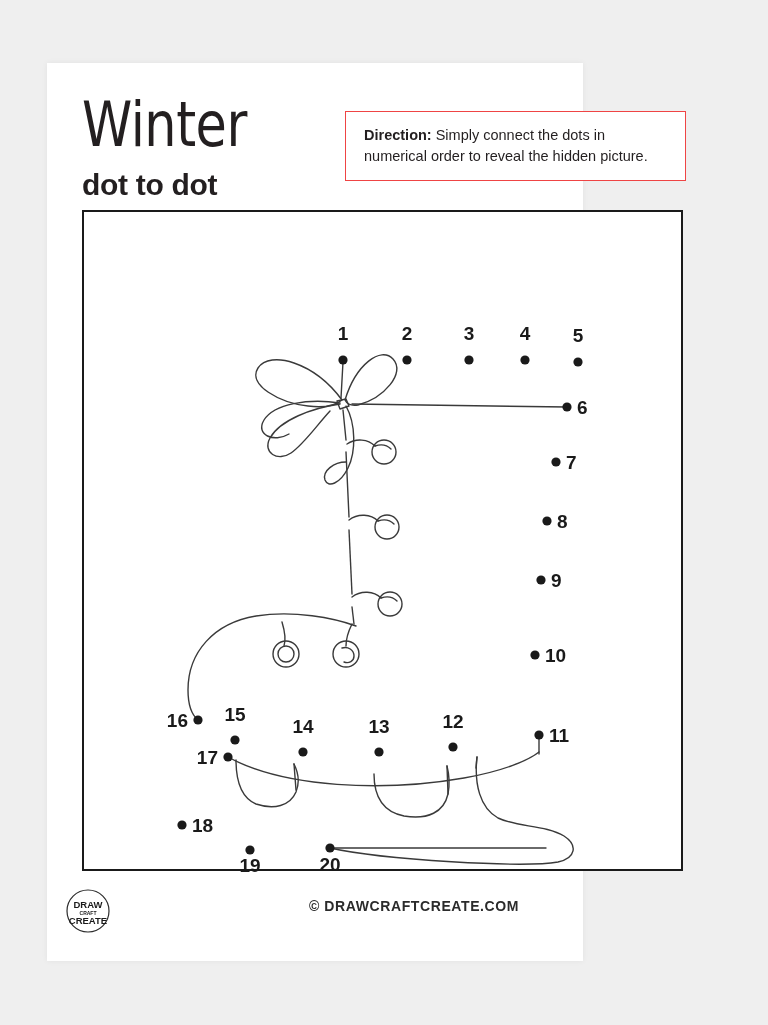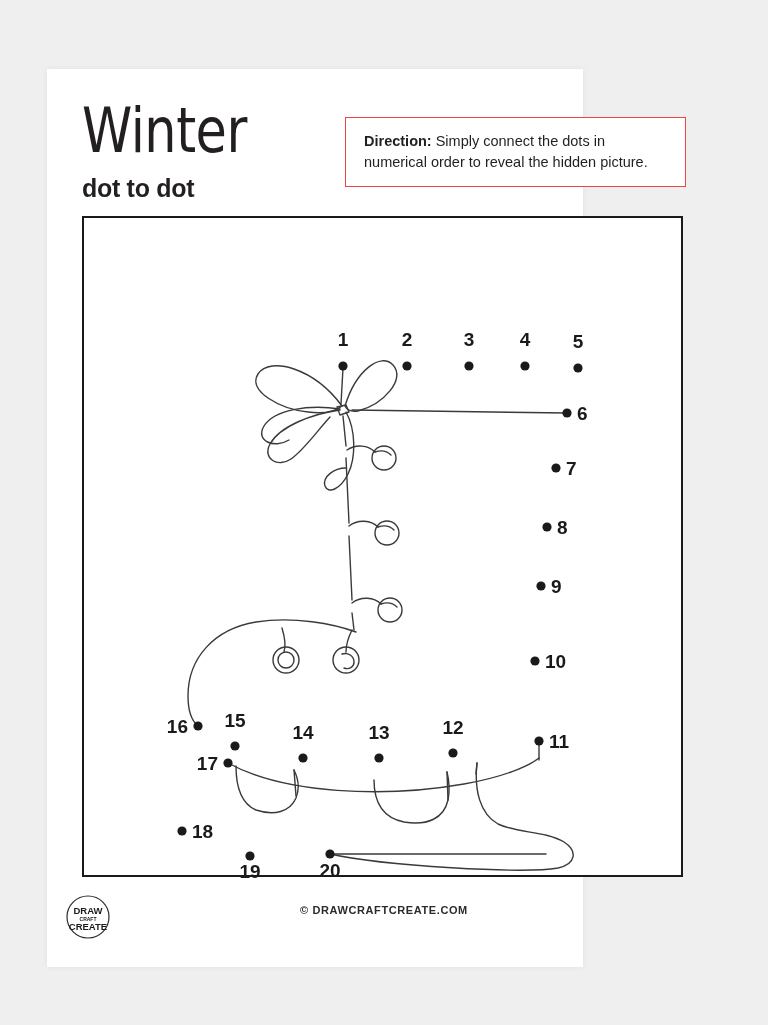--- a/index.html
+++ b/index.html
@@ -19,21 +19,21 @@
     width: 768px;
     height: 1025px;
     background: #efefef;
     overflow: hidden;
   }
 
   
   .sheet {
     position: absolute;
     left: 47px;
-    top: 69px;
+    top: 63px;
     width: 536px;
     height: 898px;
     background: #ffffff;
     box-shadow: 0 0 6px rgba(0,0,0,0.06);
   }
 
   
   .header {
     position: absolute;
     left: 0;
@@ -56,21 +56,21 @@
     letter-spacing: -0.5px;
     line-height: 1;
     transform: scaleY(1.18) scaleX(0.96);
     transform-origin: left top;
     margin: 0;
     padding: 0;
   }
 
   .title-sub {
     font-family: "Liberation Sans", sans-serif;
-    font-size: 25px;
+    font-size: 30px;
     font-weight: bold;
     color: #231f20;
     margin: 0;
     padding: 0;
     margin-top: 22px;
     letter-spacing: -0.3px;
   }
 
   
   .direction-box {
@@ -132,24 +132,25 @@
     height: 46px;
   }
 
   .footer-url {
     position: absolute;
     left: 0;
     top: 27px;
     width: 674px;
     text-align: center;
     font-family: "Liberation Sans", sans-serif;
-    font-size: 11px;
+    font-size: 14px;
     font-weight: bold;
     letter-spacing: 0.6px;
     color: #2b2b2b;
+    padding-left: 30px;
   }
 
   .dot-num {
     font-family: "Liberation Sans", sans-serif;
     font-size: 19px;
     font-weight: bold;
     fill: #1a1a1a;
   }
 </style>
 </head>

